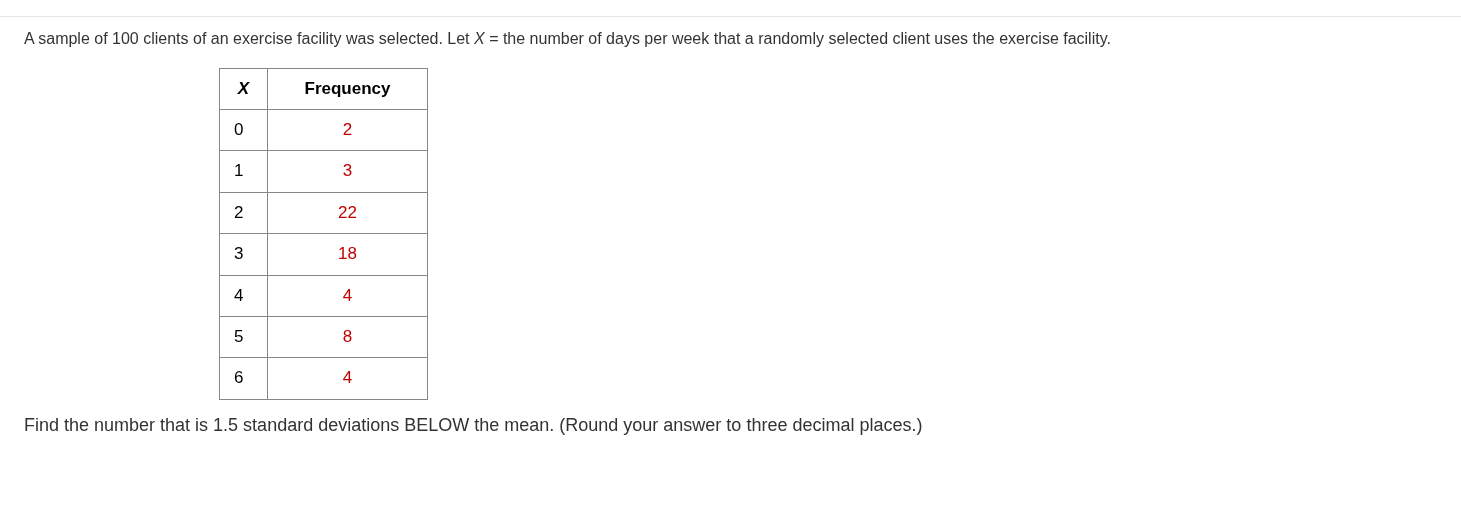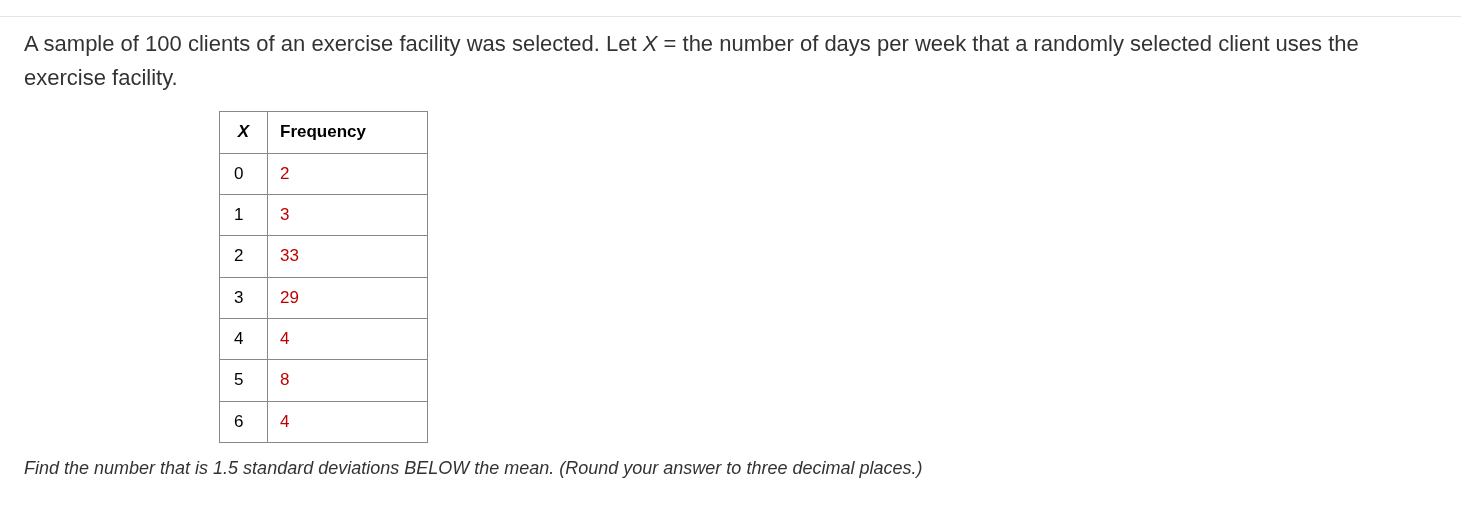--- a/index.html
+++ b/index.html
@@ -11,36 +11,36 @@
       font-family: Verdana, Geneva, sans-serif;
       font-size: 18px;
       color: #333;
       padding: 16px 24px;
       background: #fff;
       width: 1461px;
       line-height: 1.55;
     }
     .problem-text {
       color: #333;
-      font-size: 22px;
+      font-size: 16px;
       margin-bottom: 16px;
     }
     .italic-var {
       font-style: italic;
     }
     .freq-table {
       border-collapse: collapse;
       margin-left: 195px;
       margin-bottom: 12px;
     }
     .freq-table th,
     .freq-table td {
       border: 1px solid #888;
       padding: 7px 12px;
-      text-align: left;
+      text-align: center;
       font-size: 17px;
       vertical-align: middle;
     }
     .freq-table th {
       font-weight: bold;
       color: #000;
     }
     .freq-table th.x-head {
       font-style: italic;
       text-align: center;
@@ -53,21 +53,20 @@
       color: #000;
       text-align: left;
       padding-left: 14px;
     }
     .freq-table td.f-cell {
       color: #c00000;
     }
     .question-text {
       color: #333;
       font-size: 18px;
-      font-style: italic;
     }
     hr.top-line {
       border: none;
       border-top: 1px solid #e5e5e5;
       margin-bottom: 10px;
       margin-left: -24px;
       margin-right: -24px;
     }
   </style>
 </head>
@@ -90,25 +89,25 @@
     <tr>
       <td class="x-cell">0</td>
       <td class="f-cell">2</td>
     </tr>
     <tr>
       <td class="x-cell">1</td>
       <td class="f-cell">3</td>
     </tr>
     <tr>
       <td class="x-cell">2</td>
-      <td class="f-cell">33</td>
+      <td class="f-cell">22</td>
     </tr>
     <tr>
       <td class="x-cell">3</td>
-      <td class="f-cell">29</td>
+      <td class="f-cell">18</td>
     </tr>
     <tr>
       <td class="x-cell">4</td>
       <td class="f-cell">4</td>
     </tr>
     <tr>
       <td class="x-cell">5</td>
       <td class="f-cell">8</td>
     </tr>
     <tr>

